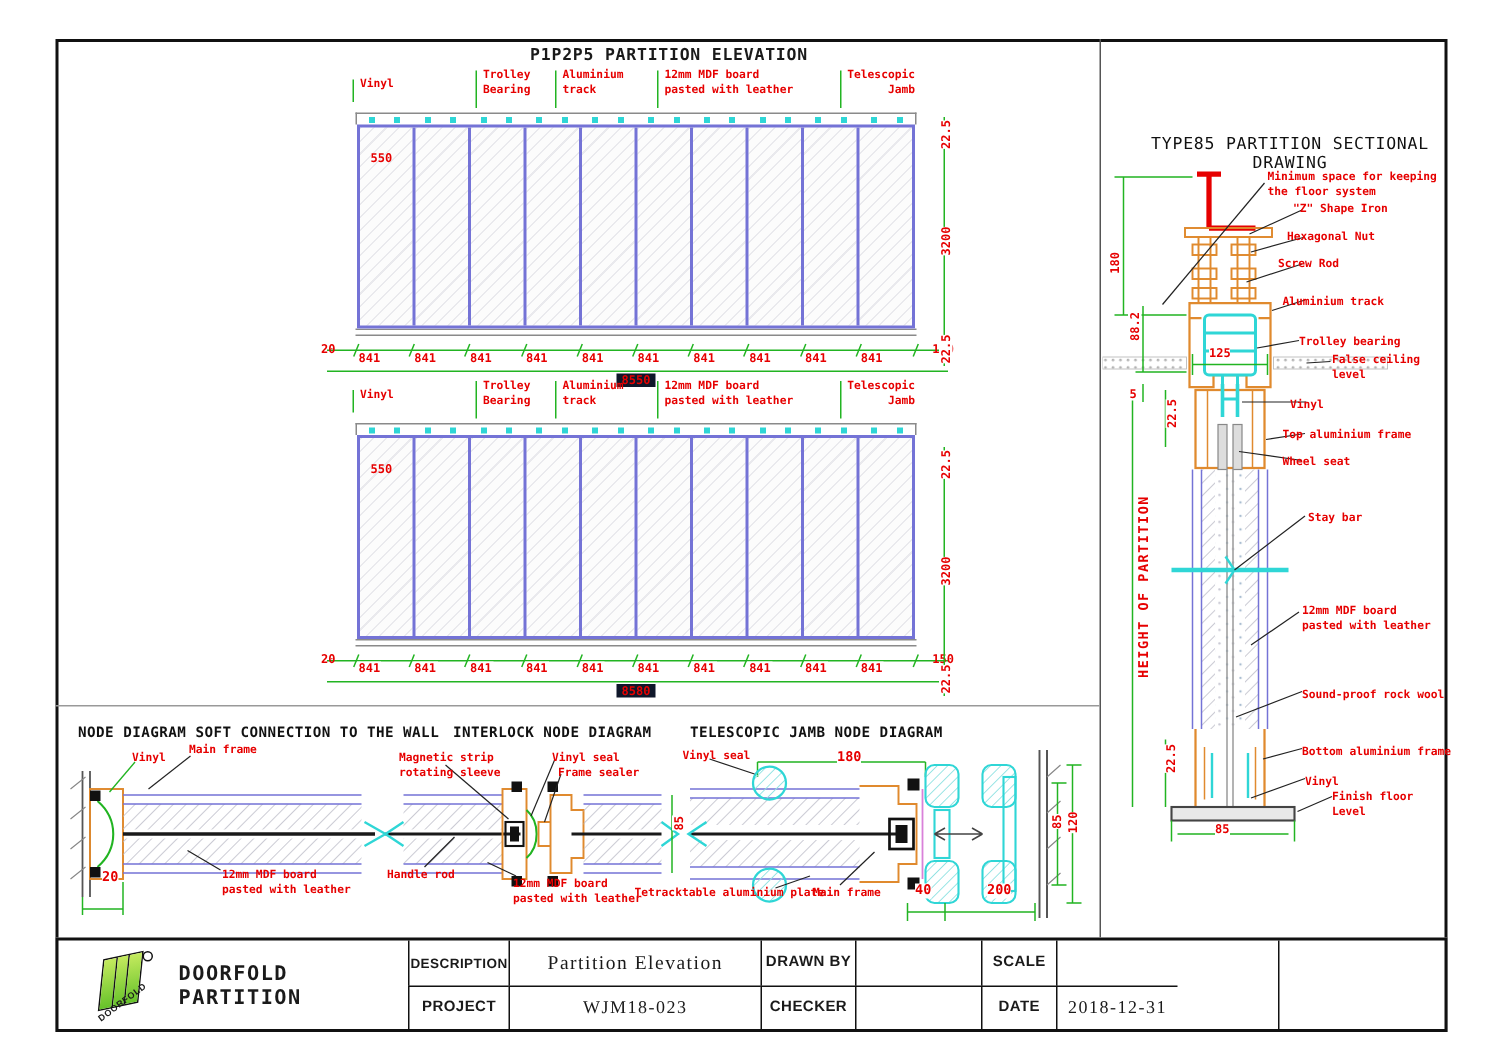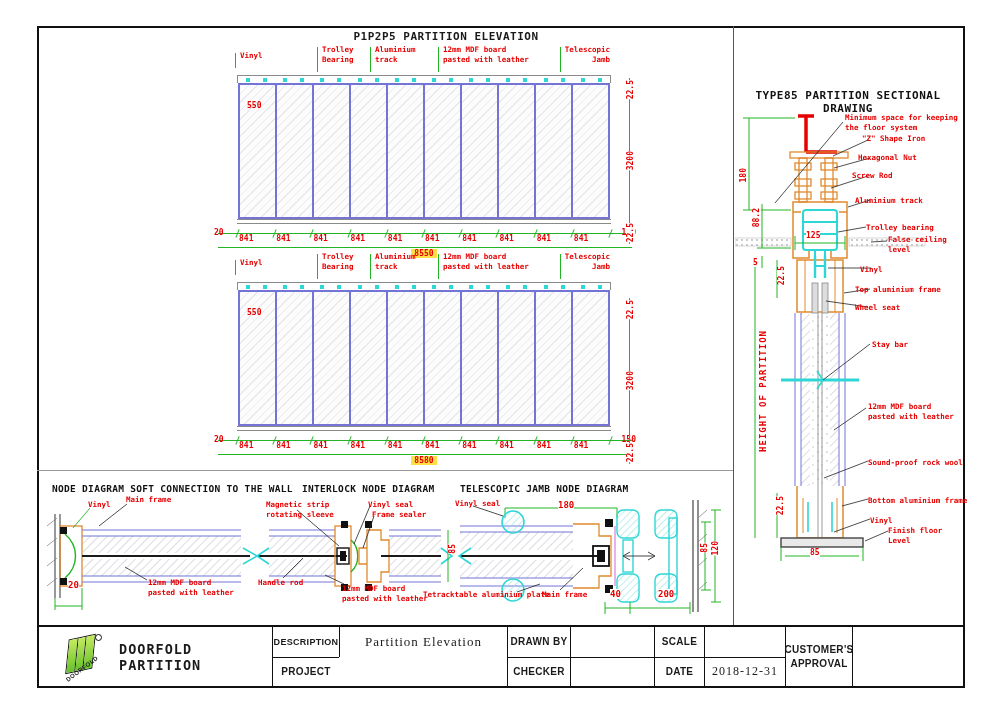--- a/index.html
+++ b/index.html
@@ -9,21 +9,21 @@
   html,body{margin:0;padding:0;background:#fff;}
   body{width:1000px;height:707px;position:relative;overflow:hidden;
        font-family:"DejaVu Sans Mono","Liberation Mono",monospace;color:var(--ink);}
   .abs{position:absolute;}
   .frame{left:37px;top:26px;width:924px;height:658px;border:2px solid #111;}
   .sep-v{left:733px;top:26px;width:0;height:599px;border-left:1.2px solid #555;}
   .sep-h{left:37px;top:470px;width:696px;height:0;border-top:1.2px solid #999;}
 
   
   .rlabel{color:var(--red);font-weight:bold;font-size:7.5px;line-height:1.3;white-space:pre-line;}
-  .btitle{font-weight:bold;font-size:11px;letter-spacing:0.5px;color:#111;}
+  .btitle{font-weight:normal;font-size:11px;letter-spacing:0.5px;color:#111;margin-left:12px;}
   .ntitle{font-weight:bold;font-size:9.5px;letter-spacing:0.3px;color:#111;white-space:nowrap;}
   .vdim{writing-mode:vertical-rl;transform:rotate(180deg);color:var(--red);
         font-weight:bold;font-size:8px;background:#fff;}
   .rdim{color:var(--red);font-weight:bold;font-size:8px;background:#fff;}
 
   
   .elev{position:absolute;left:238px;width:372px;}
   .elev-title{text-align:center;margin-left:44px;font-weight:bold;font-size:11px;letter-spacing:0.5px;}
   .elev-labels{position:relative;height:30px;margin-top:2px;}
   .elev-labels .rlabel{position:absolute;top:0;}
@@ -48,21 +48,21 @@
         border-left:1px solid var(--green);transform:rotate(22deg);}
   .dimcell:last-of-type::after{content:"";position:absolute;right:-1px;top:2px;height:9px;
         border-left:1px solid var(--green);transform:rotate(22deg);}
   .dimcell span{position:relative;background:#fff;padding:0 1px;color:var(--red);
         font-weight:bold;font-size:8px;top:-1px;}
   .dim-left{position:absolute;left:-24px;top:1px;color:var(--red);font-weight:bold;font-size:8px;}
   .dim-right{position:absolute;right:-26px;top:1px;color:var(--red);font-weight:bold;font-size:8px;}
   .elev-total{position:relative;height:12px;margin-top:1px;text-align:center;}
   .elev-total::before{content:"";position:absolute;left:-20px;right:-22px;top:6px;
         border-top:1px solid var(--green);}
-  .elev-total span{position:relative;background:#fde047;padding:0 3px;color:var(--red);
+  .elev-total span{position:relative;background:#0f172a;padding:0 3px;color:var(--red);
         font-weight:bold;font-size:8px;}
   .elev-vdims{position:absolute;right:-27px;width:14px;display:flex;flex-direction:column;
         justify-content:space-between;align-items:center;}
   .elev-vdims::before{content:"";position:absolute;left:6px;top:-2px;bottom:-2px;
         border-left:1px solid var(--green);}
   .elev-vdims .vdim{position:relative;}
 
   
   .titleblock{left:37px;top:625px;width:924px;height:59px;display:grid;
       grid-template-columns:233px 67px 168px 63px 84px 50px 81px 67px 1fr;
@@ -485,21 +485,20 @@
       <span class="logo-word">DOORFOLD</span>
     </div>
     <span>DOORFOLD PARTITION</span>
   </div>
   <div class="tb tb-label bl" style="grid-row:1;grid-column:2;font-size:9px">DESCRIPTION</div>
   <div class="tb tb-serif bl" style="grid-row:1;grid-column:3">Partition Elevation</div>
   <div class="tb tb-label bl" style="grid-row:1;grid-column:4">DRAWN BY</div>
   <div class="tb bl" style="grid-row:1;grid-column:5"></div>
   <div class="tb tb-label bl" style="grid-row:1;grid-column:6">SCALE</div>
   <div class="tb bl" style="grid-row:1;grid-column:7"></div>
-  <div class="tb tb-label bl approval" style="grid-column:8">CUSTOMER'S
-APPROVAL</div>
   <div class="tb bl lastcell" style="grid-column:9"></div>
   <div class="tb tb-label bl bt" style="grid-row:2;grid-column:2">PROJECT</div>
+  <div class="tb tb-serif bl bt" style="grid-row:2;grid-column:3;font-size:12px">WJM18-023</div>
   <div class="tb tb-label bl bt" style="grid-row:2;grid-column:4">CHECKER</div>
   <div class="tb bl bt" style="grid-row:2;grid-column:5"></div>
   <div class="tb tb-label bl bt" style="grid-row:2;grid-column:6">DATE</div>
   <div class="tb tb-serif bl bt" style="grid-row:2;grid-column:7;font-size:12px">2018-12-31</div>
 </div>
 
 </body></html>

